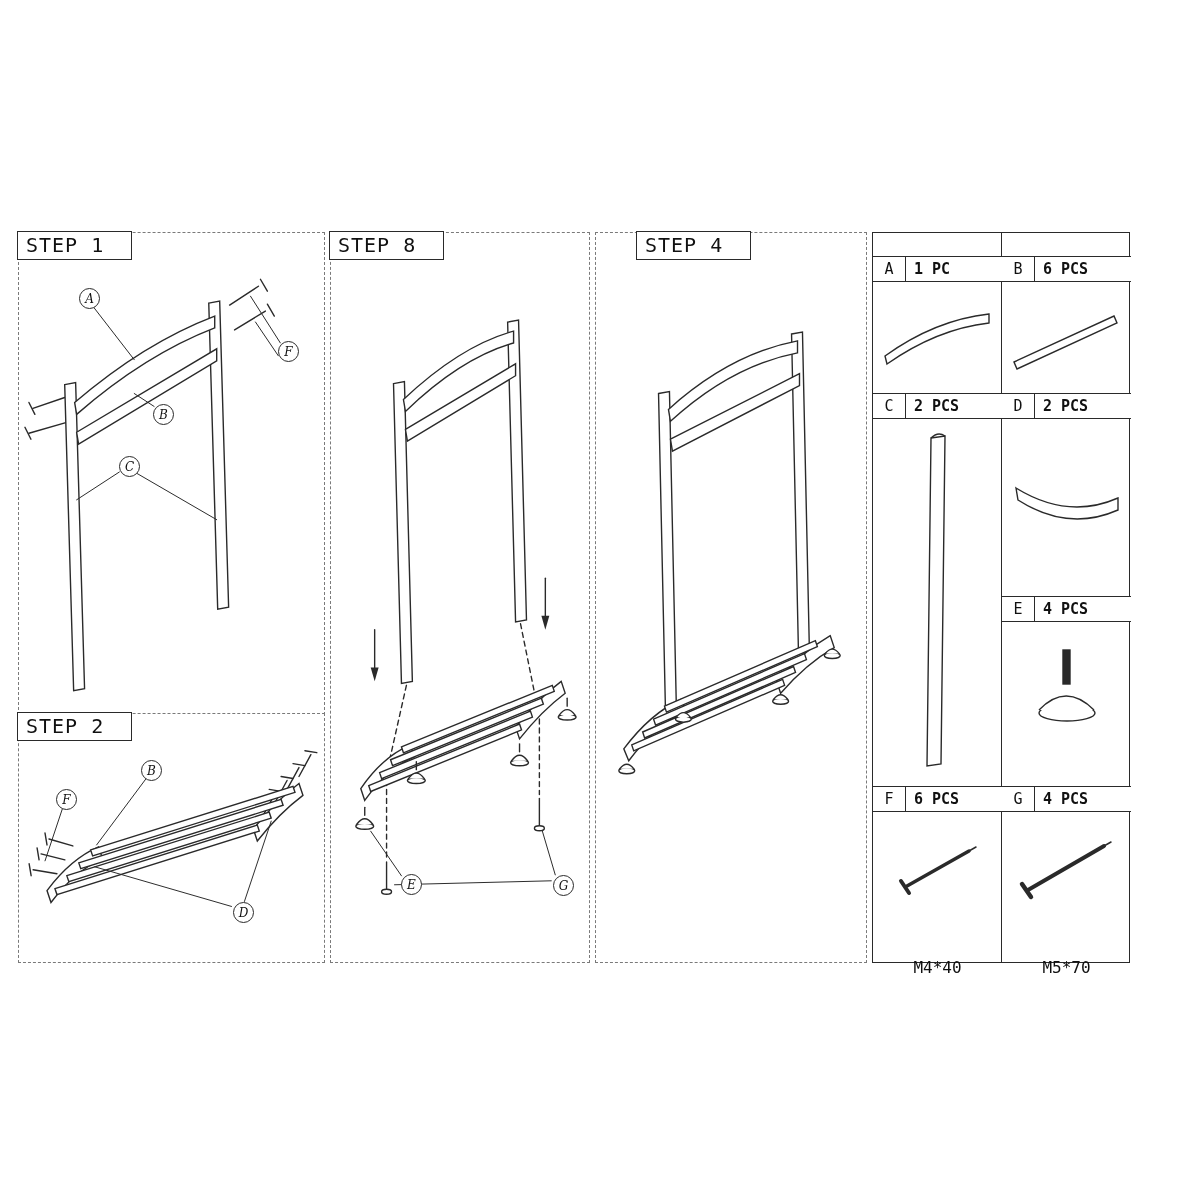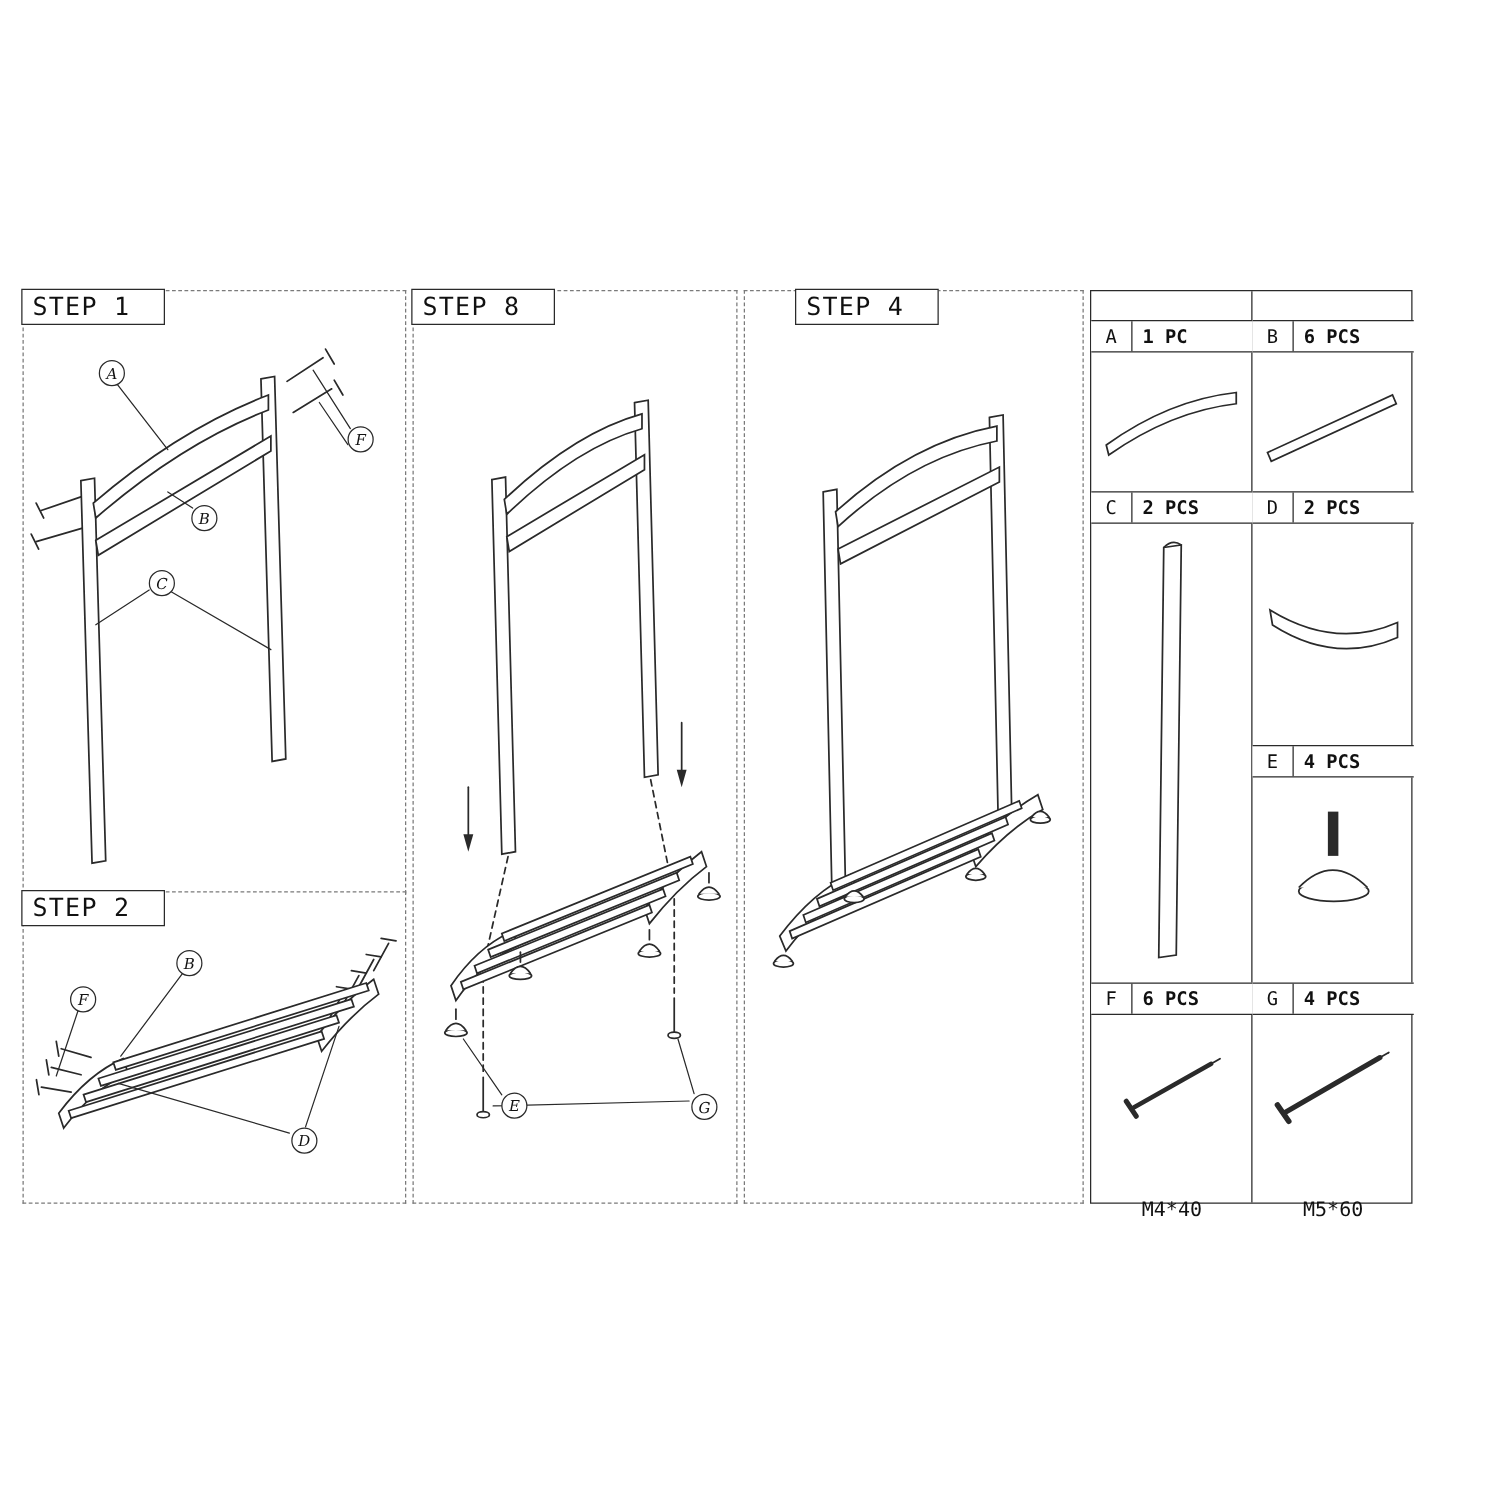--- a/index.html
+++ b/index.html
@@ -271,16 +271,16 @@
     </svg>
     <svg class="psvg" style="left:137px;top:591px" width="112" height="86" viewBox="0 0 112 86">
       <g stroke="#2a2a2a" stroke-linecap="round" fill="none">
         <line x1="18" y1="66" x2="94" y2="22" stroke-width="4"></line>
         <line x1="12" y1="60" x2="21" y2="73" stroke-width="4.5"></line>
         <line x1="94" y1="22" x2="101" y2="18" stroke-width="1.5"></line>
       </g>
     </svg>
 
     <div class="size" style="left:0;top:685px">M4*40</div>
-    <div class="size" style="left:129px;top:685px">M5*60</div>
+    <div class="size" style="left:129px;top:685px">M5*70</div>
   </div>
 
 </div>
 
 </body></html>

